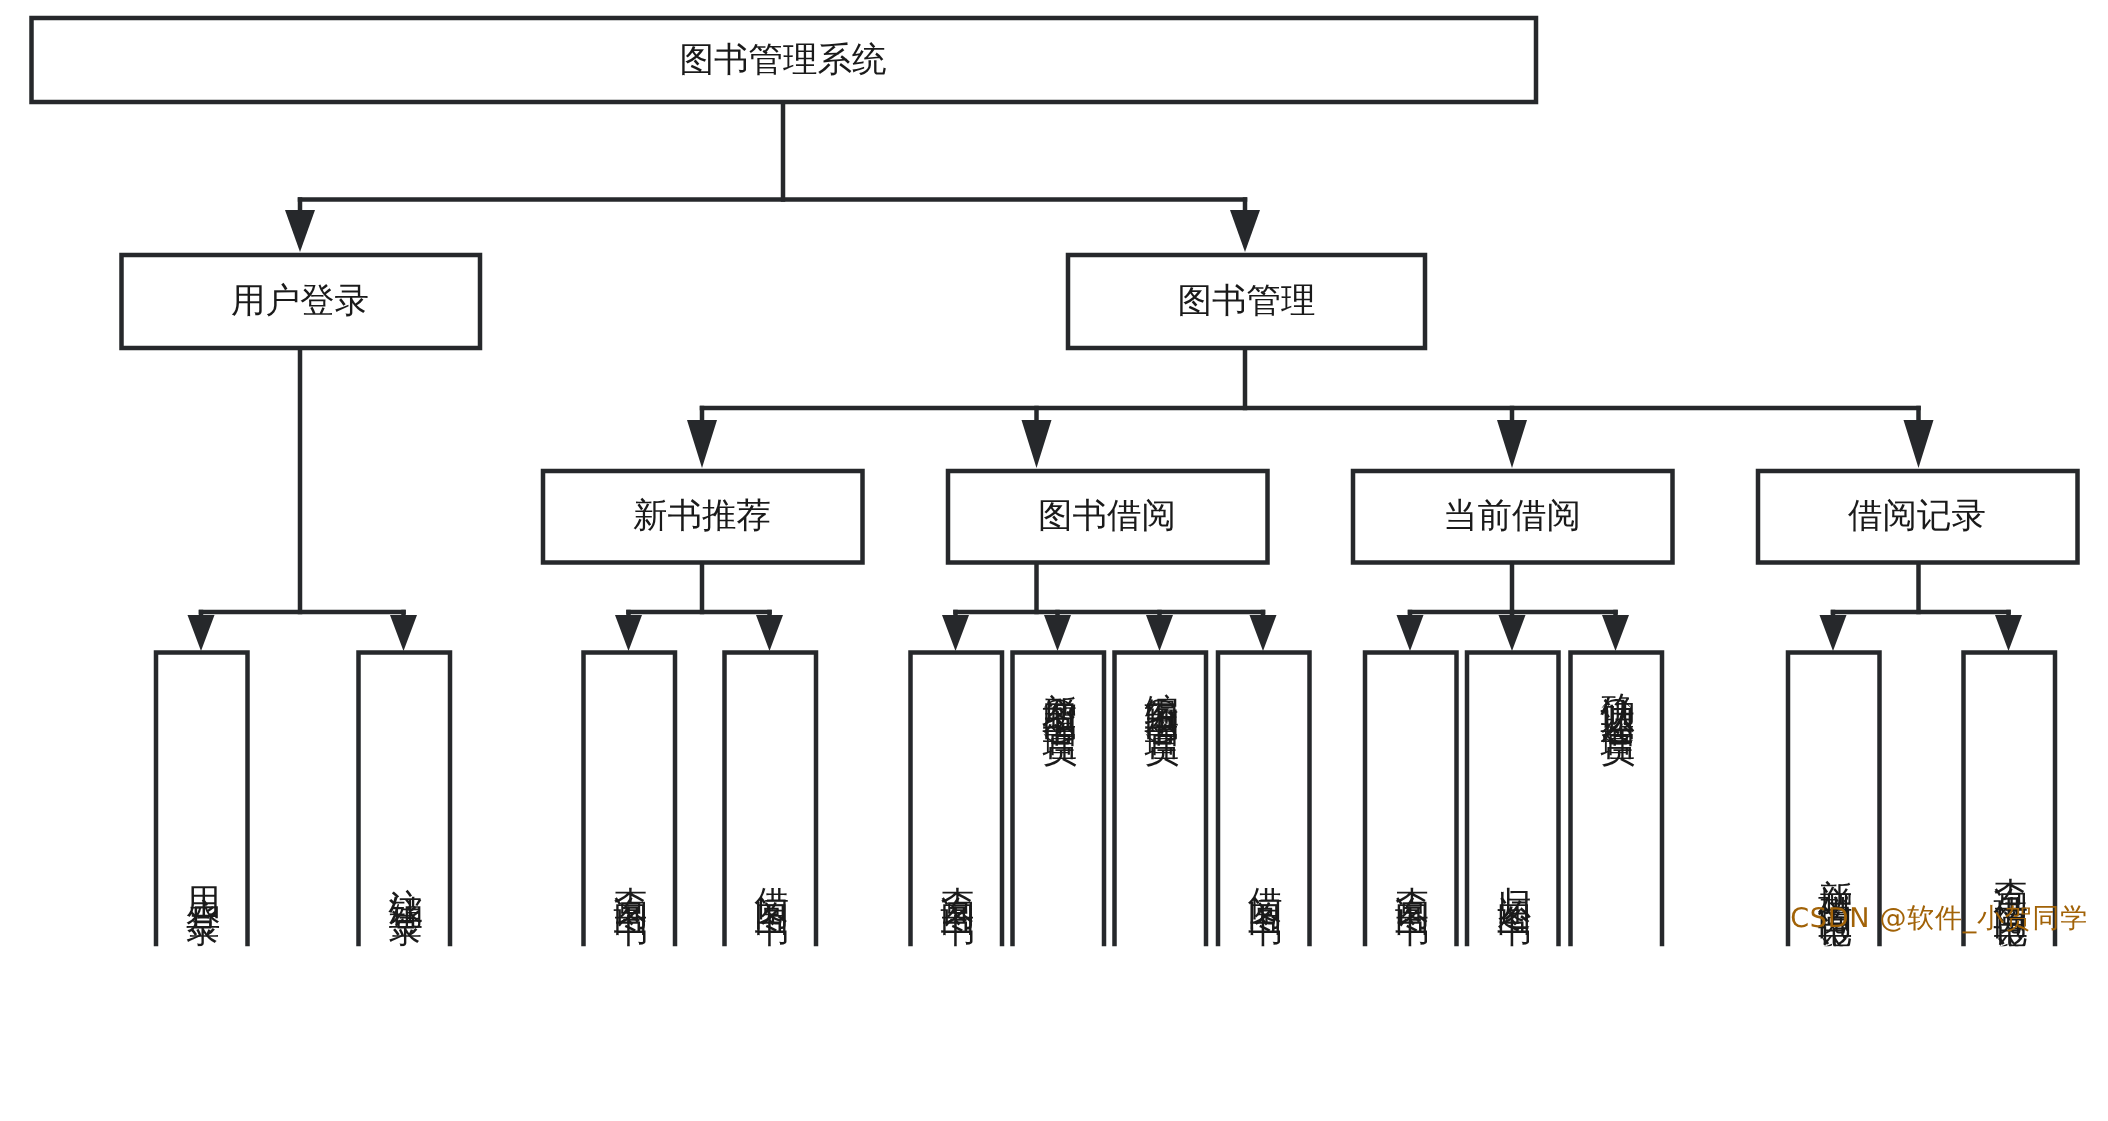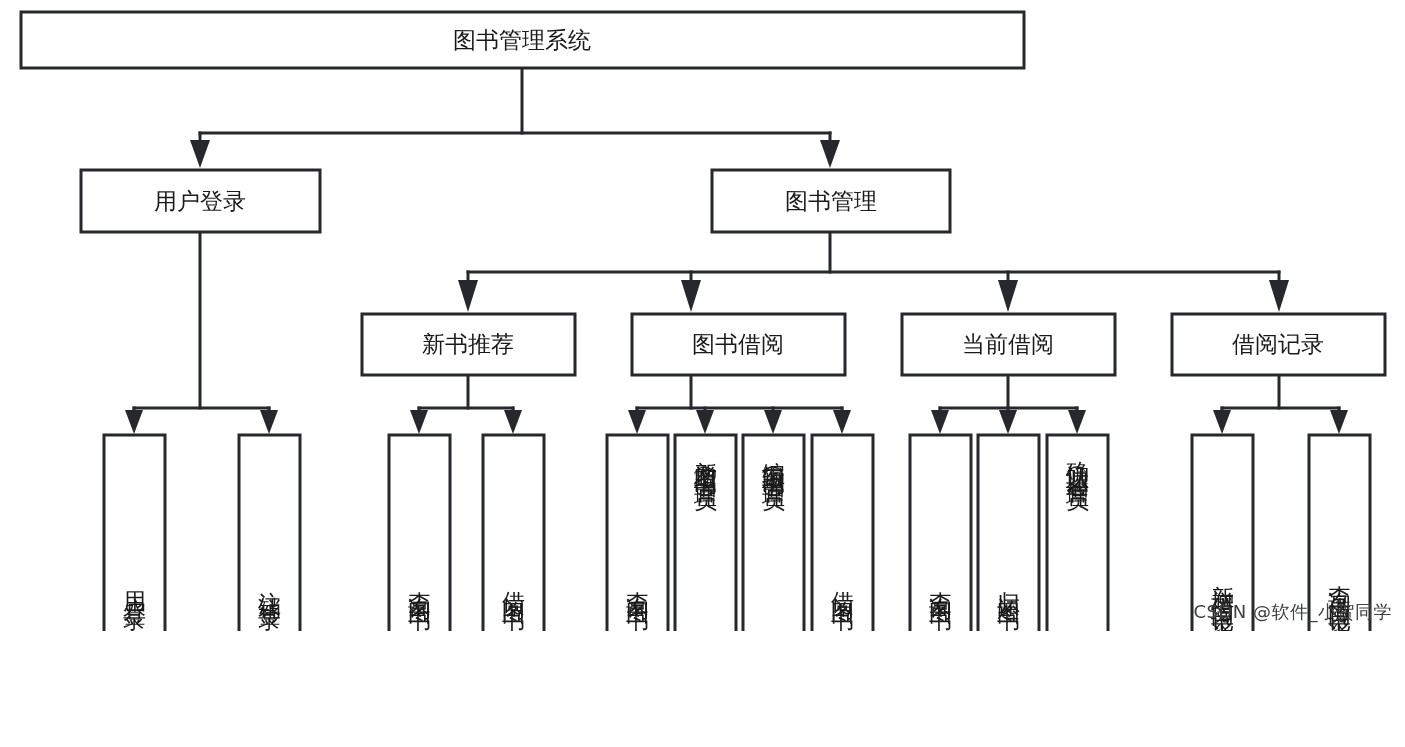--- a/index.html
+++ b/index.html
@@ -57,21 +57,21 @@
     stroke-linecap: square;
   }
   .arrow-head {
     fill: #26282b;
     stroke: none;
   }
   .watermark {
     position: absolute;
     right: 13px;
     bottom: 7px;
-    color: #404040;
+    color: #a16207;
     font-size: 18px;
     font-family: "DejaVu Sans", "Liberation Sans", sans-serif;
     letter-spacing: 0.5px;
     white-space: nowrap;
     pointer-events: none;
   }
 </style>
 </head>
 <body>
 

